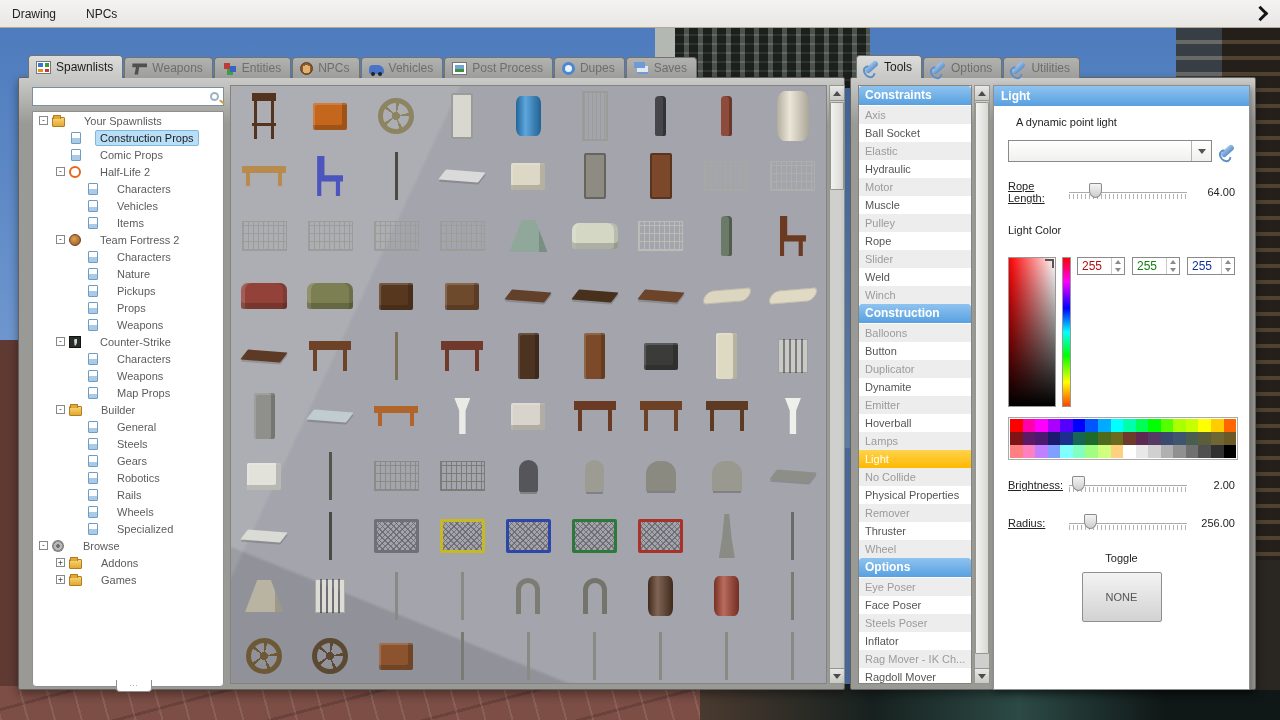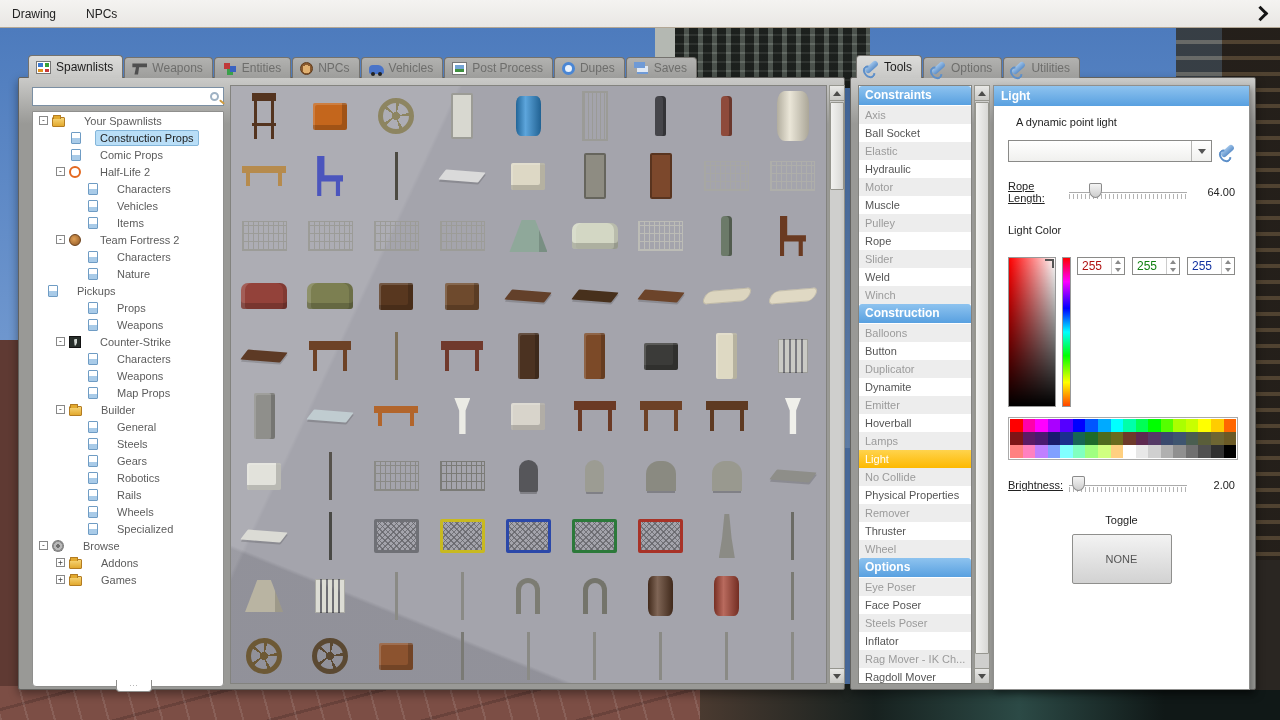--- a/index.html
+++ b/index.html
@@ -122,21 +122,21 @@
   .spin.r .num{color:#b01010;}
   .spin.g .num{color:#108010;}
   .spin.b .num{color:#1030a0;}
   .spinbtns{width:13px;height:100%;display:flex;flex-direction:column;align-items:center;justify-content:space-around;border-left:1px solid #ccc;}
   .tri-xs-up{width:0;height:0;border-left:3px solid transparent;border-right:3px solid transparent;border-bottom:4px solid #8a8a8a;}
   .tri-xs-down{width:0;height:0;border-left:3px solid transparent;border-right:3px solid transparent;border-top:4px solid #8a8a8a;}
   .palette{margin:10px 0 16px 0;border:1px solid #aaa;background:#fff;padding:1px;width:230px;}
   .palrow{display:flex;}
   .swatch{width:12.6px;height:13px;cursor:pointer;}
   .togglelabel{text-align:center;margin-bottom:8px;}
-  .nonebtn{display:block;margin:0 auto;width:100px;height:50px;background:linear-gradient(#f3f3f3,#d2d2d2);border:1px solid #8f8f8d;border-radius:2px;font-size:11px;color:#555;font-family:inherit;}
+  .nonebtn{display:block;margin:0 auto;width:80px;height:50px;background:linear-gradient(#f3f3f3,#d2d2d2);border:1px solid #8f8f8d;border-radius:2px;font-size:11px;color:#555;font-family:inherit;}
   
   .tabicon{width:15px;height:13px;position:relative;flex:none;}
   .i-grid{background:#fff;border:1px solid #777;}
   .i-grid::after{content:"";position:absolute;inset:1px;background:linear-gradient(#3a78d0,#3a78d0) 0 0/5px 4px no-repeat,linear-gradient(#38a038,#38a038) 7px 0/5px 4px no-repeat,linear-gradient(#e09020,#e09020) 0 6px/5px 4px no-repeat,linear-gradient(#c83838,#c83838) 7px 6px/5px 4px no-repeat;}
   .i-pistol{background:#4f4f4f;clip-path:polygon(0 15%,100% 15%,100% 45%,45% 45%,38% 100%,14% 100%,24% 45%,0 45%);}
   .i-cubes::before{content:"";position:absolute;left:2px;top:1px;width:6px;height:6px;background:#c03a3a;box-shadow:6px 3px 0 #3a62c0,3px 6px 0 #3aa04a;}
   .i-monkey{border-radius:50%;width:13px;height:13px;background:radial-gradient(circle at 50% 55%,#e0b070 0 4px,#8a5a2e 4px);border:1px solid #5e3a1a;}
   .i-car{background:#4a74c8;border-radius:4px 6px 2px 2px;height:9px;margin-top:3px;}
   .i-car::after{content:"";position:absolute;left:2px;bottom:-2px;width:4px;height:4px;border-radius:50%;background:#222;box-shadow:7px 0 0 #222;}
   .i-pic{background:#fff;border:1px solid #777;}
@@ -262,21 +262,21 @@
       <div class="trow" style="padding-left: 40px;">
         <span style="width: 13px; flex: 0 0 auto;"></span>
         <span class="ticon t-doc"></span>
         <span class="lbl">Characters</span>
       </div>
       <div class="trow" style="padding-left: 40px;">
         <span style="width: 13px; flex: 0 0 auto;"></span>
         <span class="ticon t-doc"></span>
         <span class="lbl">Nature</span>
       </div>
-      <div class="trow" style="">
+      <div class="trow" style="padding-left: 40px;">
         <span style="width: 13px; flex: 0 0 auto;"></span>
         <span class="ticon t-doc"></span>
         <span class="lbl">Pickups</span>
       </div>
       <div class="trow" style="padding-left: 40px;">
         <span style="width: 13px; flex: 0 0 auto;"></span>
         <span class="ticon t-doc"></span>
         <span class="lbl">Props</span>
       </div>
       <div class="trow" style="padding-left: 40px;">
@@ -808,17 +808,26 @@
         </div>
       <div class="sliderrow">
         <span class="slabel">Brightness:</span>
         <span class="slider">
           <span class="sl-line"></span>
             <span class="sl-ticks"></span>
             <span class="sl-handle" style="left: calc(8% - 6px);"></span>
         </span>
         <span class="sval">2.00</span>
       </div>
+      <div class="sliderrow">
+        <span class="slabel">Radius:</span>
+        <span class="slider">
+          <span class="sl-line"></span>
+            <span class="sl-ticks"></span>
+            <span class="sl-handle" style="left: calc(18% - 6px);"></span>
+        </span>
+        <span class="sval">256.00</span>
+      </div>
       <div class="togglelabel">Toggle</div>
       <button class="nonebtn">NONE</button>
     </div>
   </div>
 </div>
 
 </body></html>

